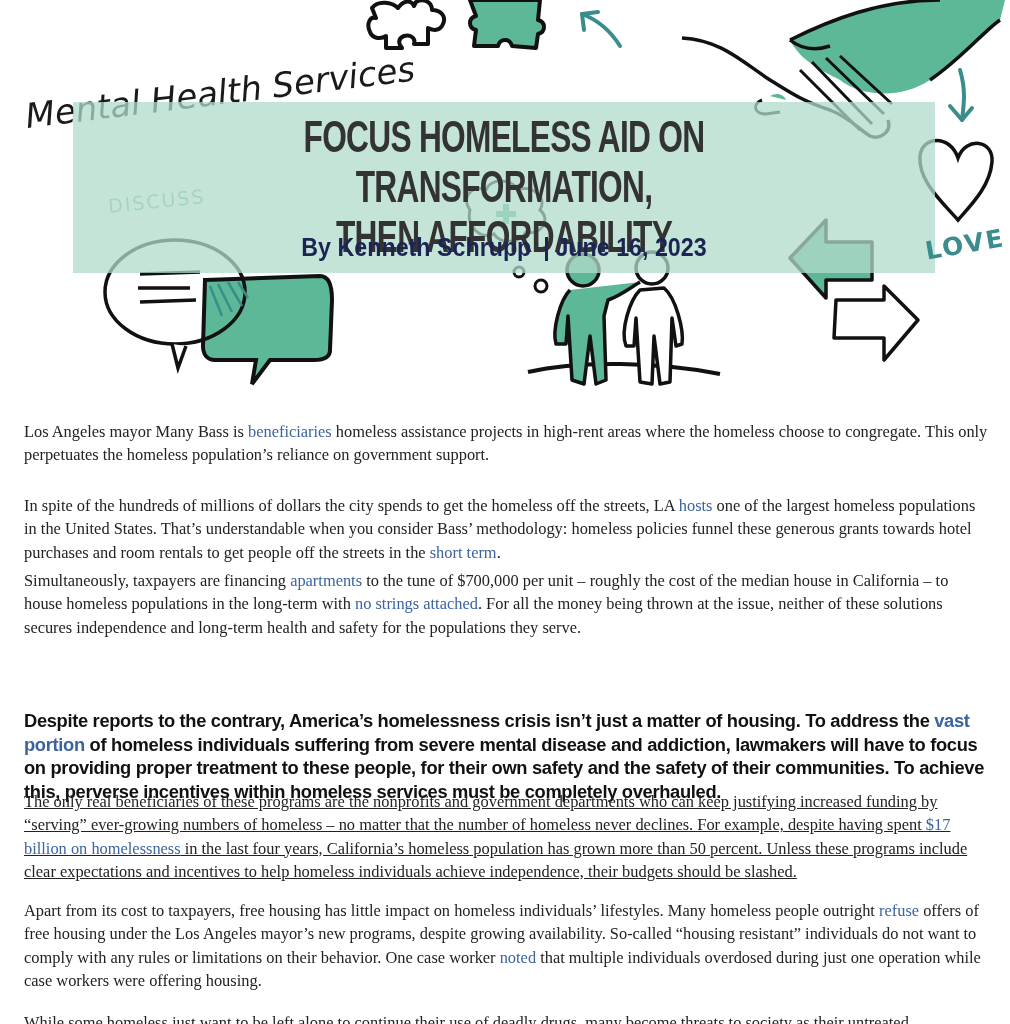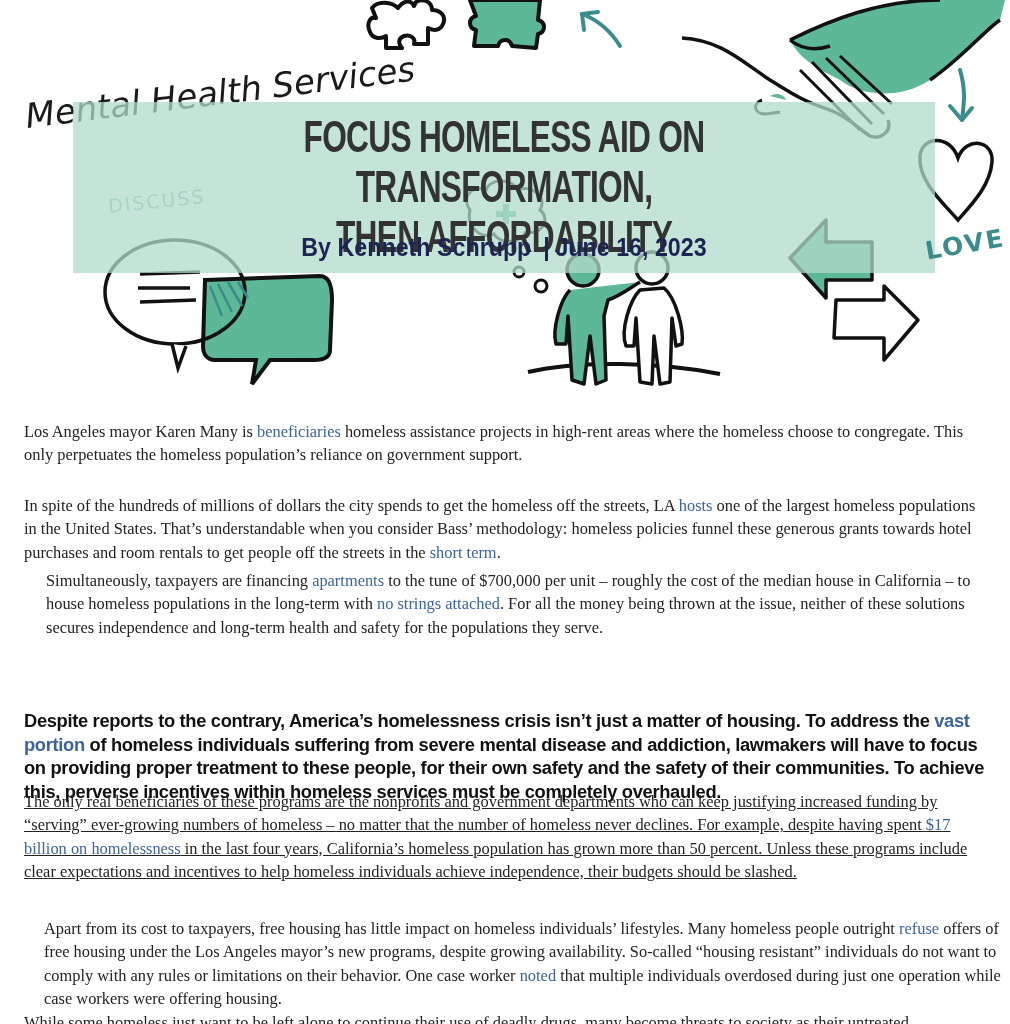--- a/index.html
+++ b/index.html
@@ -42,24 +42,24 @@
     }
     .para a, .callout a { color: #3b63a0; text-decoration: none; }
     .callout {
       font-family: "Liberation Sans", "DejaVu Sans", sans-serif; font-weight: bold;
       font-size: 19.2px; line-height: 23.5px; color: #111111;
       margin-top: 34px; margin-bottom: 21px; letter-spacing: -0.35px;
       transform: scaleX(0.955); transform-origin: left top; width: 1012px;
     }
     .p1 { position: absolute; top: 0; }
     .p2 { position: absolute; top: 74px; }
-    .p3 { position: absolute; top: 149px; margin-left: 22px; }
+    .p3 { position: absolute; top: 149px; }
     .p4 { position: absolute; top: 255px; }
     .p5 { position: absolute; top: 370px; text-decoration: underline; }
-    .p6 { position: absolute; top: 497px; margin-left: 20px; }
+    .p6 { position: absolute; top: 479px; }
     .p7 { position: absolute; top: 591px; }
     .article > * { width: 965px; }
     .article > .callout { width: 1012px; }
   </style>
 </head>
 <body>
 
 <div class="hero">
   <svg class="hero-art" viewBox="0 0 1010 400" xmlns="http://www.w3.org/2000/svg">
 
@@ -137,21 +137,21 @@
     <span>Then Affordability</span>
   </h1>
   <div class="hero-byline">
     <span>By</span>
     <span>Kenneth Schrupp</span>
     <span class="byline-sep">|</span><span>June 16, 2023</span>
   </div>
 </div>
 
 <div class="article">
-  <p class="para p1"><span>Los Angeles mayor Karen Many is </span><a>beneficiaries</a><span> homeless assistance projects in high-rent areas where the homeless choose to congregate. This only perpetuates the homeless population’s reliance on government support.</span></p>
+  <p class="para p1"><span>Los Angeles mayor Many Bass is </span><a>beneficiaries</a><span> homeless assistance projects in high-rent areas where the homeless choose to congregate. This only perpetuates the homeless population’s reliance on government support.</span></p>
 
   <p class="para p2"><span>In spite of the hundreds of millions of dollars the city spends to get the homeless off the streets, LA </span><a>hosts</a><span> one of the largest homeless populations in the United States. That’s understandable when you consider Bass’ methodology: homeless policies funnel these generous grants towards hotel purchases and room rentals to get people off the streets in the </span><a>short term</a><span>.</span></p>
 
   <p class="para p3"><span>Simultaneously, taxpayers are financing </span><a>apartments</a><span> to the tune of $700,000 per unit – roughly the cost of the median house in California – to house homeless populations in the long-term with </span><a>no strings attached</a><span>. For all the money being thrown at the issue, neither of these solutions secures independence and long-term health and safety for the populations they serve.</span></p>
 
   <p class="callout p4"><span>Despite reports to the contrary, America’s homelessness crisis isn’t just a matter of housing. To address the </span><a>vast portion</a><span> of homeless individuals suffering from severe mental disease and addiction, lawmakers will have to focus on providing proper treatment to these people, for their own safety and the safety of their communities. To achieve this, perverse incentives within homeless services must be completely overhauled.</span></p>
 
   <p class="para p5"><span>The only real beneficiaries of these programs are the nonprofits and government departments who can keep justifying increased funding by “serving” ever-growing numbers of homeless – no matter that the number of homeless never declines. For example, despite having spent </span><a>$17 billion on homelessness</a><span> in the last four years, California’s homeless population has grown more than 50 percent. Unless these programs include clear expectations and incentives to help homeless individuals achieve independence, their budgets should be slashed.</span></p>
 
   <p class="para p6"><span>Apart from its cost to taxpayers, free housing has little impact on homeless individuals’ lifestyles. Many homeless people outright </span><a>refuse</a><span> offers of free housing under the Los Angeles mayor’s new programs, despite growing availability. So-called “housing resistant” individuals do not want to comply with any rules or limitations on their behavior. One case worker </span><a>noted</a><span> that multiple individuals overdosed during just one operation while case workers were offering housing.</span></p>

